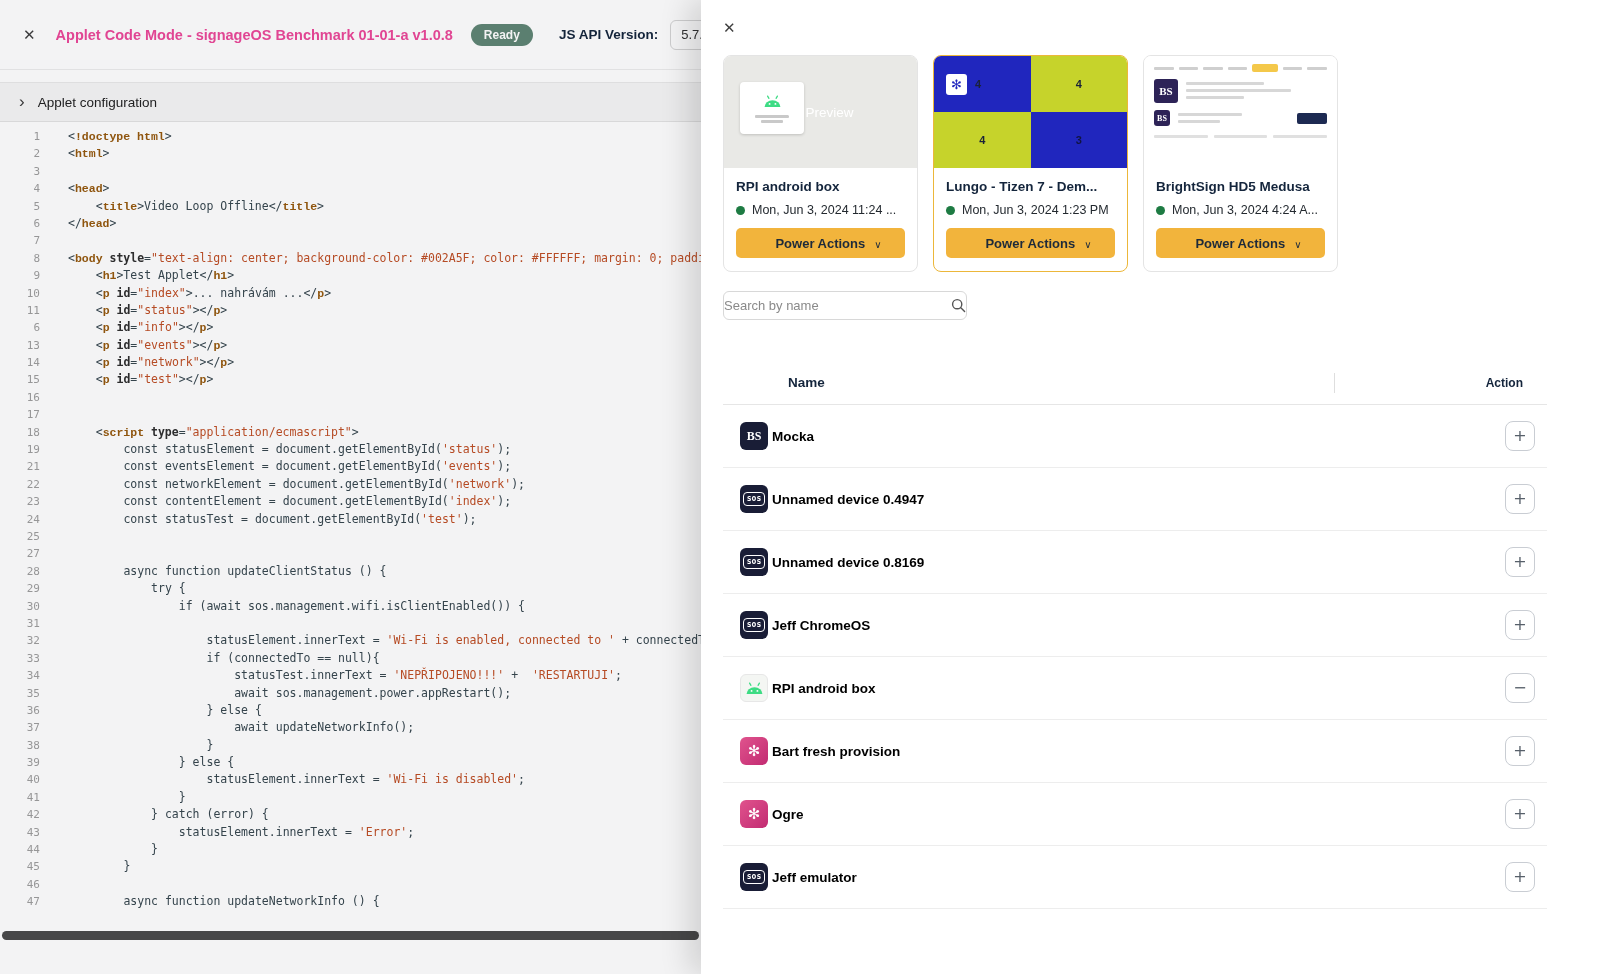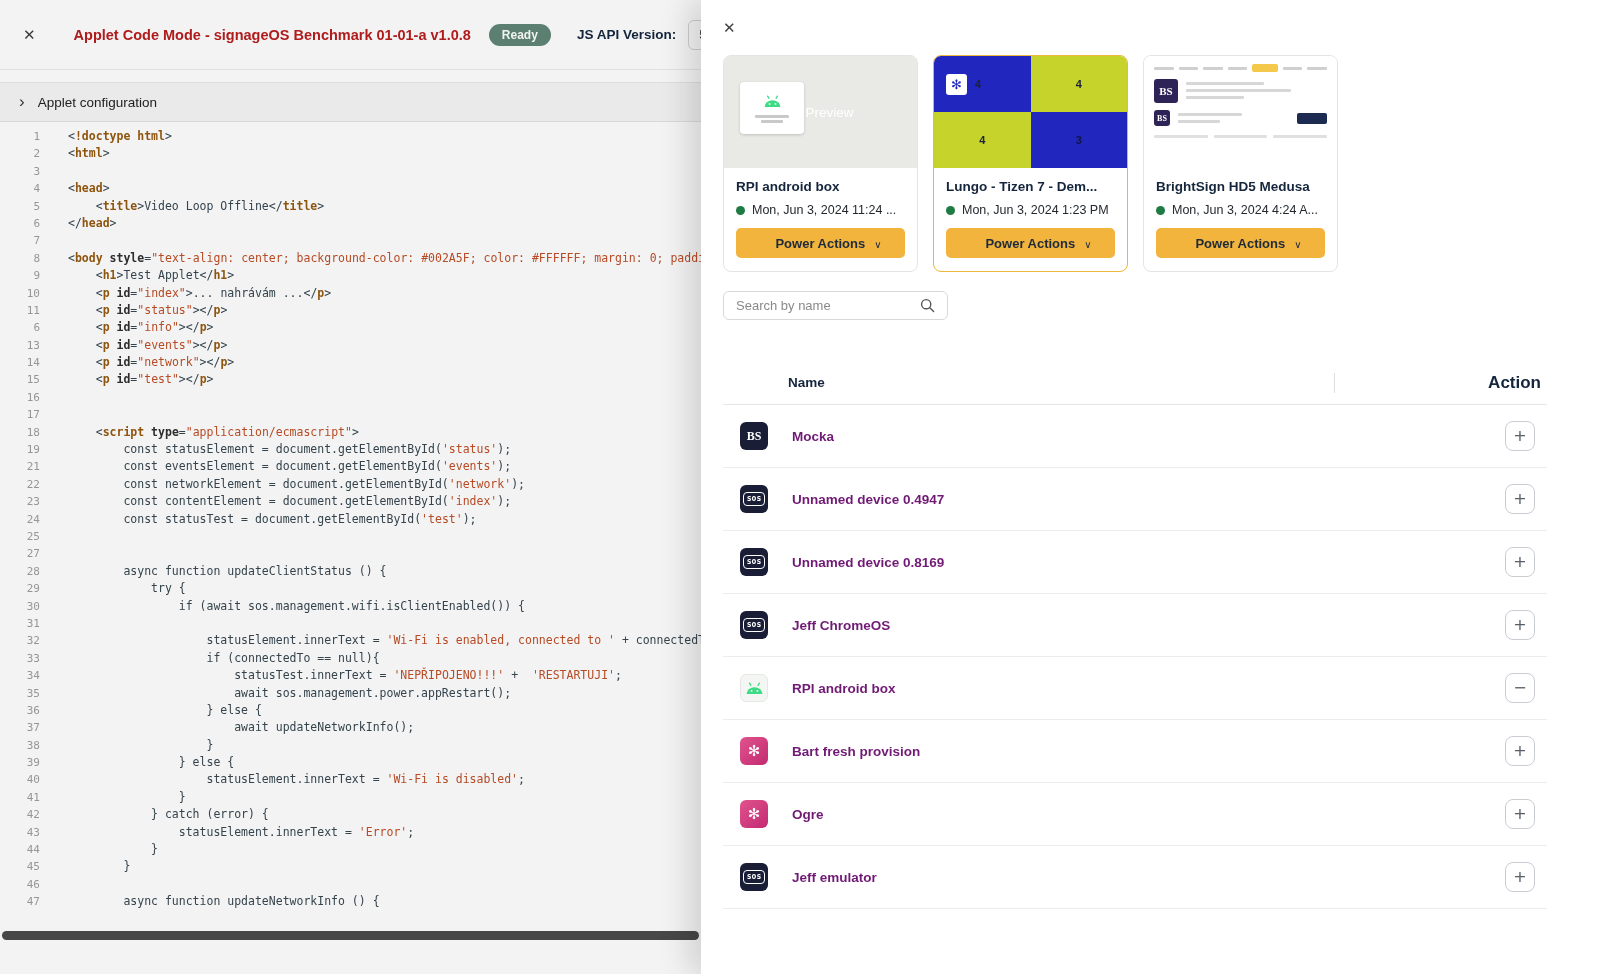--- a/index.html
+++ b/index.html
@@ -5,34 +5,34 @@
   * { margin:0; padding:0; box-sizing:border-box; }
   html,body { width:1614px; height:974px; overflow:hidden; font-family:"Liberation Sans",sans-serif; background:#fff; }
   body { position:relative; }
 
   
   .left-pane { position:absolute; left:0; top:0; width:701px; height:974px; background:#fff; }
   .dim { position:absolute; inset:0; background:rgba(17,24,39,0.05); pointer-events:none; z-index:6; }
 
   .topbar { height:70px; display:flex; align-items:center; padding:0 23px; background:#fff; border-bottom:1px solid #ececec; }
   .xicon { font-size:15px; color:#3f3f3f; cursor:pointer; line-height:1; }
-  .tb-title { margin-left:38px; font-weight:bold; font-size:14.5px; color:#b91c1c; white-space:nowrap; }
+  .tb-title { margin-left:20px; font-weight:bold; font-size:14.5px; color:#ec4899; white-space:nowrap; }
   .badge { margin-left:18px; background:#5F8574; color:#ffffff; font-size:12px; font-weight:bold; padding:4px 13px; border-radius:13px; }
   .api-label { margin-left:26px; font-weight:bold; font-size:13.5px; color:#14253C; white-space:nowrap; }
   .api-input { margin-left:12px; width:78px; height:30px; border:1px solid #d6d6d6; border-radius:6px; padding:0 10px; font-size:13px; color:#333; background:#fff; font-family:"Liberation Sans",sans-serif; }
 
   .config-bar { height:40px; margin-top:12px; background:#f6f6f6; border-top:1px solid #e9e9e9; border-bottom:1px solid #e3e3e3; display:flex; align-items:center; padding:0 19px; cursor:pointer; }
   .chev { font-size:17px; color:#3a3a3a; line-height:1; transform:translateY(-1px); }
   .config-label { margin-left:13px; font-size:13.5px; color:#222; }
 
   .editor { padding-top:6px; height:852px; overflow:hidden; background:#fff; }
   .cl { display:flex; height:17.4px; line-height:17.4px; white-space:pre; font-family:"DejaVu Sans Mono",monospace; font-size:11.5px; }
   .ln { flex:none; width:40px; text-align:right; color:#9e9e9e; font-size:11px; }
   .cc { margin-left:28px; color:#37474f; }
-  .ct { color:#96590D; font-weight:bold; }
+  .ct { color:#96590D; font-weight:bold;font-family:Liberation Mono, monospace; }
   .ca { color:#2f2f2f; font-weight:bold; }
   .cs { color:#bf4e24; }
 
   .hscroll { position:absolute; left:2px; top:931px; width:697px; height:9px; border-radius:5px; background:#4a4a4a; z-index:5; cursor:pointer; }
 
   
   .modal { position:absolute; left:701px; top:0; width:913px; height:974px; background:#fff; box-shadow:-12px 0 28px rgba(0,0,0,0.14); z-index:20; }
   .modal-head { display:flex; align-items:center; padding:20px 22px 12px; }
   .modal-title { margin-left:27px; font-weight:bold; font-size:16px; color:#14253C; }
 
@@ -74,39 +74,39 @@
   .bs-mainrow, .bs-sec { display:flex; align-items:center; gap:8px; margin:6px 2px; }
   .bs-logo { flex:none; width:24px; height:24px; background:#2D2357; color:#fff; font-family:"Liberation Serif",serif; font-weight:bold; font-size:11px; display:flex; align-items:center; justify-content:center; border-radius:3px; }
   .bs-sm { width:16px; height:16px; font-size:8px; }
   .bs-txt { flex:1; }
   .bs-txt i { display:block; height:3px; background:#d7d7d7; margin:4px 0; border-radius:1px; }
   .bs-navy { flex:none; width:30px; height:11px; background:#1D2A52; border-radius:2px; }
   .bs-foot { display:flex; gap:6px; margin:8px 2px 0; }
   .bs-foot i { height:3px; flex:1; background:#e0e0e0; border-radius:1px; }
 
   
-  .searchbox { margin:19px 22px 0; width:225px; height:29px; border:1px solid #d8d8d8; border-radius:6px; display:flex; align-items:center; padding:0 12px; background:#fff;justify-content:space-between; }
+  .searchbox { margin:19px 22px 0; width:244px; height:29px; border:1px solid #d8d8d8; border-radius:6px; display:flex; align-items:center; padding:0 0; background:#fff;justify-content:space-between; }
   .searchbox input { border:none; outline:none; flex:1; font-size:13px; color:#333; font-family:"Liberation Sans",sans-serif; background:transparent; }
   .searchbox input::placeholder { color:#8a8a8a; }
   .sicon { flex:none; display:flex; }
 
   
   .dev-table { margin:41px 22px 0; width:824px; }
   .thead { position:relative; height:44px; display:flex; align-items:center; border-bottom:1px solid #e6e6e6; }
   .th-name { margin-left:65px; font-weight:bold; font-size:13.5px; color:#14253C; }
-  .th-action { margin-left:auto; margin-right:6px; font-weight:bold; font-size:17px; color:#14253C; }
+  .th-action { margin-left:auto; margin-right:24px; font-weight:bold; font-size:12px; color:#14253C; }
   .th-div { position:absolute; left:611px; top:12px; width:1px; height:20px; background:#dedede; }
   .trow { height:63px; display:flex; align-items:center; border-bottom:1px solid #ededed; }
   .ricon { flex:none; width:28px; height:28px; margin-left:17px; border-radius:6px; display:flex; align-items:center; justify-content:center; }
   .ricon-brightsign { background:#191D36; color:#fff; font-family:"Liberation Serif",serif; font-weight:bold; font-size:12px; }
   .ricon-sos { background:#191D36; }
   .sos-in { border:1px solid #fff; border-radius:4px; padding:2px 3px; font-family:"DejaVu Sans Mono",monospace; font-style:normal; font-weight:bold; font-size:8px; color:#fff; line-height:1; }
   .ricon-android { background:#F4F6F3; border:1px solid #e7e7e7; }
   .ricon-tizen { background:linear-gradient(135deg,#E0538D,#C22B72); color:#fff; font-size:15px; }
-  .rname { margin-left:24px; font-weight:bold; font-size:13.5px; color:#701a75; }
+  .rname { margin-left:4px; font-weight:bold; font-size:13.5px; color:#000000; }
   .act-btn { margin-left:auto; margin-right:12px; width:30px; height:30px; border:1px solid #c9cdd3; border-radius:8px; background:#fff; color:#57606a; font-size:16px; line-height:1; cursor:pointer; display:flex; align-items:center; justify-content:center; font-family:"DejaVu Sans",sans-serif; }
 </style>
 </head>
 <body>
 
 <div class="left-pane">
   <div class="topbar">
     <span class="xicon">✕</span>
     <span class="tb-title">Applet Code Mode - signageOS Benchmark 01-01-a v1.0.8</span>
     <span class="badge">Ready</span>

